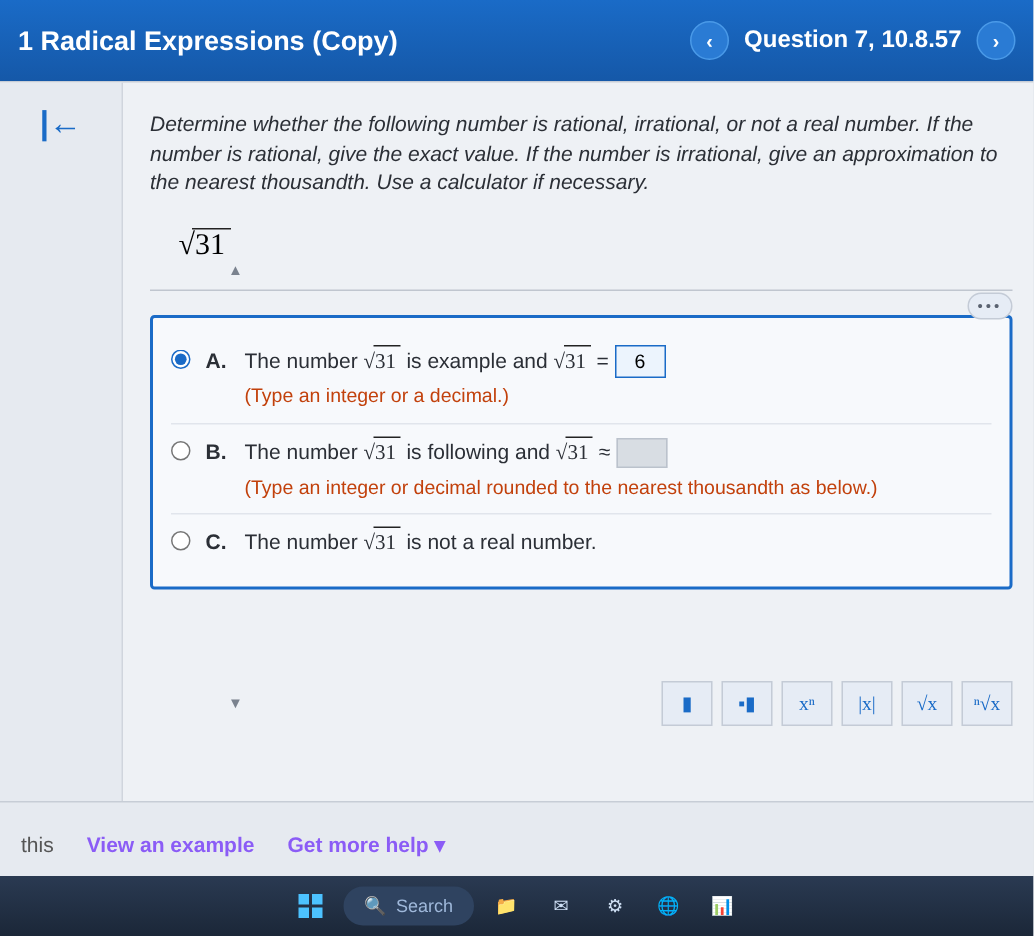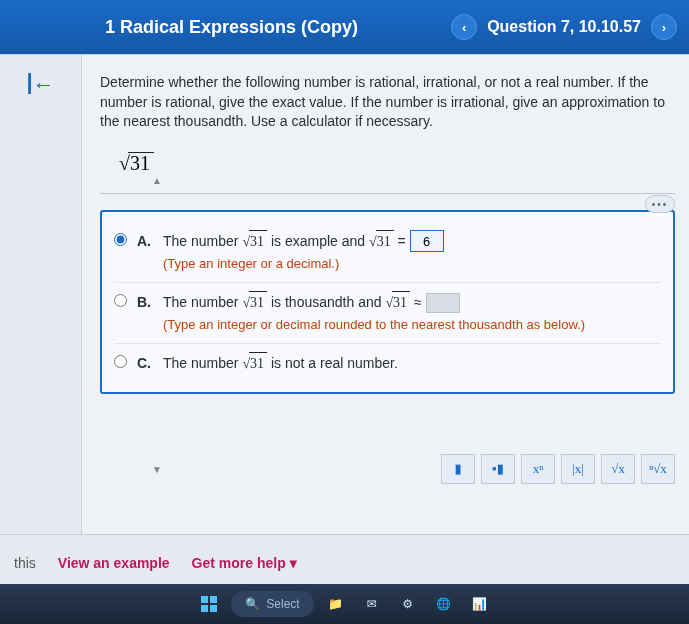--- a/index.html
+++ b/index.html
@@ -1,26 +1,26 @@
 <!DOCTYPE html>
 <html><head>
 <meta charset="utf-8">
 <style>
   * { box-sizing: border-box; margin: 0; padding: 0; }
   body { font-family: Arial, Helvetica, sans-serif; background: #d8dde3; width: 689px; height: 624px; overflow: hidden; position: relative; }
   .header { background: linear-gradient(#1a6bc7, #1558a8); color: #fff; height: 54px; display: flex; align-items: center; padding: 0 12px; font-weight: bold; }
-  .header-title { font-size: 18px; flex: 1; text-align: center; }
+  .header-title { font-size: 18px; flex: 1; }
   .nav-wrap { display: flex; align-items: center; gap: 10px; }
   .nav-btn { width: 26px; height: 26px; border-radius: 50%; background: #2a7bd4; border: 1px solid #4a9ae8; color: #fff; display: flex; align-items: center; justify-content: center; font-size: 13px; cursor: pointer; }
   .q-label { font-size: 16px; font-weight: bold; }
   .main { background: #eef1f5; margin: 0; min-height: 480px; display: flex; border-top: 1px solid #c7cdd6; }
   .left-col { width: 82px; padding: 14px 8px; display: flex; flex-direction: column; align-items: center; border-right: 1px solid #d0d5dd; background: #e6eaf0; }
   .collapse-btn { font-size: 22px; color: #1a6bc7; cursor: pointer; font-weight: bold; }
   .content { flex: 1; padding: 18px 14px 10px 18px; position: relative; }
-  .prompt { font-size: 14px; color: #2b2f36; line-height: 1.4; margin-bottom: 20px; }
+  .prompt { font-size: 14px; color: #2b2f36; line-height: 1.4; margin-bottom: 20px; font-style: italic; }
   .expr { font-family: 'Times New Roman', serif; font-size: 20px; margin: 8px 0 18px 16px; }
   .sqrt { display: inline-block; position: relative; padding-left: 3px; }
   .sqrt::before { content: "√"; font-size: 20px; }
   .sqrt .rad { border-top: 1.5px solid #222; padding: 0 4px 0 2px; margin-left: -2px; display: inline-block; line-height: 1; }
   hr.divider { border: none; border-top: 1px solid #c0c6cf; margin: 8px 0 16px 0; }
   .instr { font-size: 14px; color: #2b2f36; margin-bottom: 14px; }
   .choices { border: 2px solid #1a6bc7; border-radius: 3px; padding: 10px 12px; background: #f7f9fc; }
   .choice { display: flex; align-items: flex-start; gap: 10px; padding: 8px 0; font-size: 14px; color: #2b2f36; border-top: 1px solid #e1e5ec; }
   .choice:first-child { border-top: none; }
   .choice input[type=radio] { margin-top: 3px; accent-color: #1a6bc7; cursor: pointer; }
@@ -28,38 +28,38 @@
   .letter { font-weight: bold; min-width: 18px; }
   .hint { display: block; font-size: 13px; color: #c2410c; margin-top: 2px; }
   .ans-input { width: 34px; height: 22px; border: 1.5px solid #1a6bc7; background: #ecf4fd; font-size: 13px; text-align: center; padding: 0 2px; }
   .ans-blank { display: inline-block; width: 34px; height: 20px; background: #d8dde3; border: 1px solid #bbc2cc; vertical-align: middle; }
   .sqrt-inline { font-family: 'Times New Roman', serif; }
   .sqrt-inline::before { content: "√"; }
   .sqrt-inline .rad { border-top: 1.2px solid #222; padding: 0 3px 0 1px; margin-left: -1px; display: inline-block; }
   .toolbar { position: absolute; right: 14px; bottom: 50px; display: flex; gap: 6px; }
   .tool { width: 34px; height: 30px; background: #e6ecf5; border: 1px solid #c4cbd6; display: flex; align-items: center; justify-content: center; font-size: 13px; color: #1a6bc7; cursor: pointer; font-family: 'Times New Roman', serif; }
   .footer { background: #e6eaf0; height: 56px; border-top: 1px solid #c7cdd6; display: flex; align-items: center; padding: 0 14px; gap: 22px; font-size: 14px; }
-  .footer .link { color: #be185d; font-weight: bold; cursor: pointer; }
+  .footer .link { color: #8b5cf6; font-weight: bold; cursor: pointer; }
   .footer .this { color: #555; }
   .taskbar { position: absolute; bottom: 0; left: 0; right: 0; height: 40px; background: linear-gradient(#2a3a52, #1b2738); display: flex; align-items: center; justify-content: center; gap: 8px; }
   .tb-item { height: 28px; min-width: 28px; border-radius: 4px; display: flex; align-items: center; justify-content: center; color: #cfe0f5; font-size: 12px; }
   .tb-search { background: #2f4360; border-radius: 14px; padding: 0 14px; height: 26px; display: flex; align-items: center; gap: 6px; color: #9fb8da; font-size: 12px; }
   .scroll-up, .scroll-dn { position: absolute; left: 70px; width: 10px; height: 10px; color: #7a828e; font-size: 10px; }
   .scroll-up { top: 120px; }
   .scroll-dn { bottom: 60px; }
   .dots-pill { position: absolute; right: 14px; top: 140px; background: #e6ecf5; border: 1px solid #c4cbd6; border-radius: 10px; width: 30px; height: 18px; display: flex; align-items: center; justify-content: center; font-size: 10px; letter-spacing: 2px; color: #5a6270; cursor: pointer; }
 </style>
 </head>
 <body>
 
 <div class="header">
   <span class="header-title">1 Radical Expressions (Copy)</span>
   <div class="nav-wrap">
     <div class="nav-btn">‹</div>
-    <span class="q-label">Question 7, 10.10.57</span>
+    <span class="q-label">Question 7, 10.8.57</span>
     <div class="nav-btn">›</div>
   </div>
 </div>
 
 <div class="main">
   <div class="left-col">
     <span class="collapse-btn">|←</span>
   </div>
 
   <div class="content">
@@ -93,21 +93,21 @@
         </div>
       </div>
 
       <div class="choice">
         <input type="radio" name="ans" style="">
         <div class="choice-label">
           <span class="letter">B.</span>
           <span>
             <span>The number </span>
             <span class="sqrt-inline"><span class="rad">31</span></span>
-            <span> is thousandth and </span>
+            <span> is following and </span>
             <span class="sqrt-inline"><span class="rad">31</span></span>
             <span> ≈ </span>
             <span class="ans-blank"></span>
             <span class="hint">(Type an integer or decimal rounded to the nearest thousandth as below.)</span>
           </span>
         </div>
       </div>
 
       <div class="choice">
         <input type="radio" name="ans" style="">
@@ -146,20 +146,20 @@
   <div class="tb-item">
     <svg width="18" height="18" viewBox="0 0 18 18">
         <rect x="1" y="1" width="7" height="7" fill="#4cc2ff"></rect>
         <rect x="10" y="1" width="7" height="7" fill="#4cc2ff"></rect>
         <rect x="1" y="10" width="7" height="7" fill="#4cc2ff"></rect>
         <rect x="10" y="10" width="7" height="7" fill="#4cc2ff"></rect>
       </svg>
   </div>
   <div class="tb-search">
     <span>🔍</span>
-    <span>Select</span>
+    <span>Search</span>
   </div>
   <div class="tb-item">📁</div>
   <div class="tb-item">✉</div>
   <div class="tb-item">⚙</div>
   <div class="tb-item">🌐</div>
   <div class="tb-item">📊</div>
 </div>
 
 </body></html>

